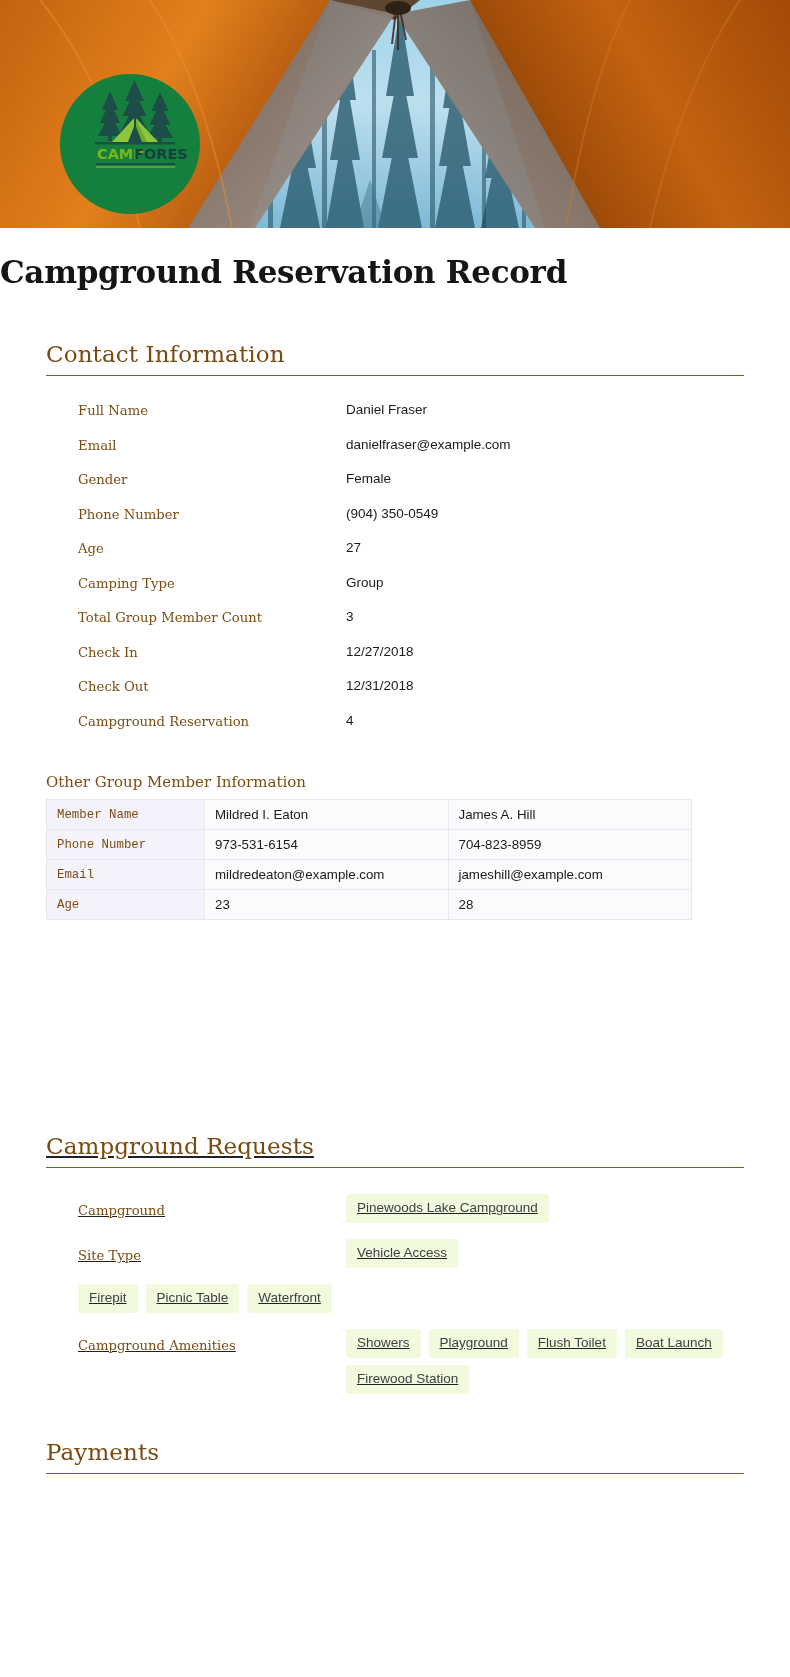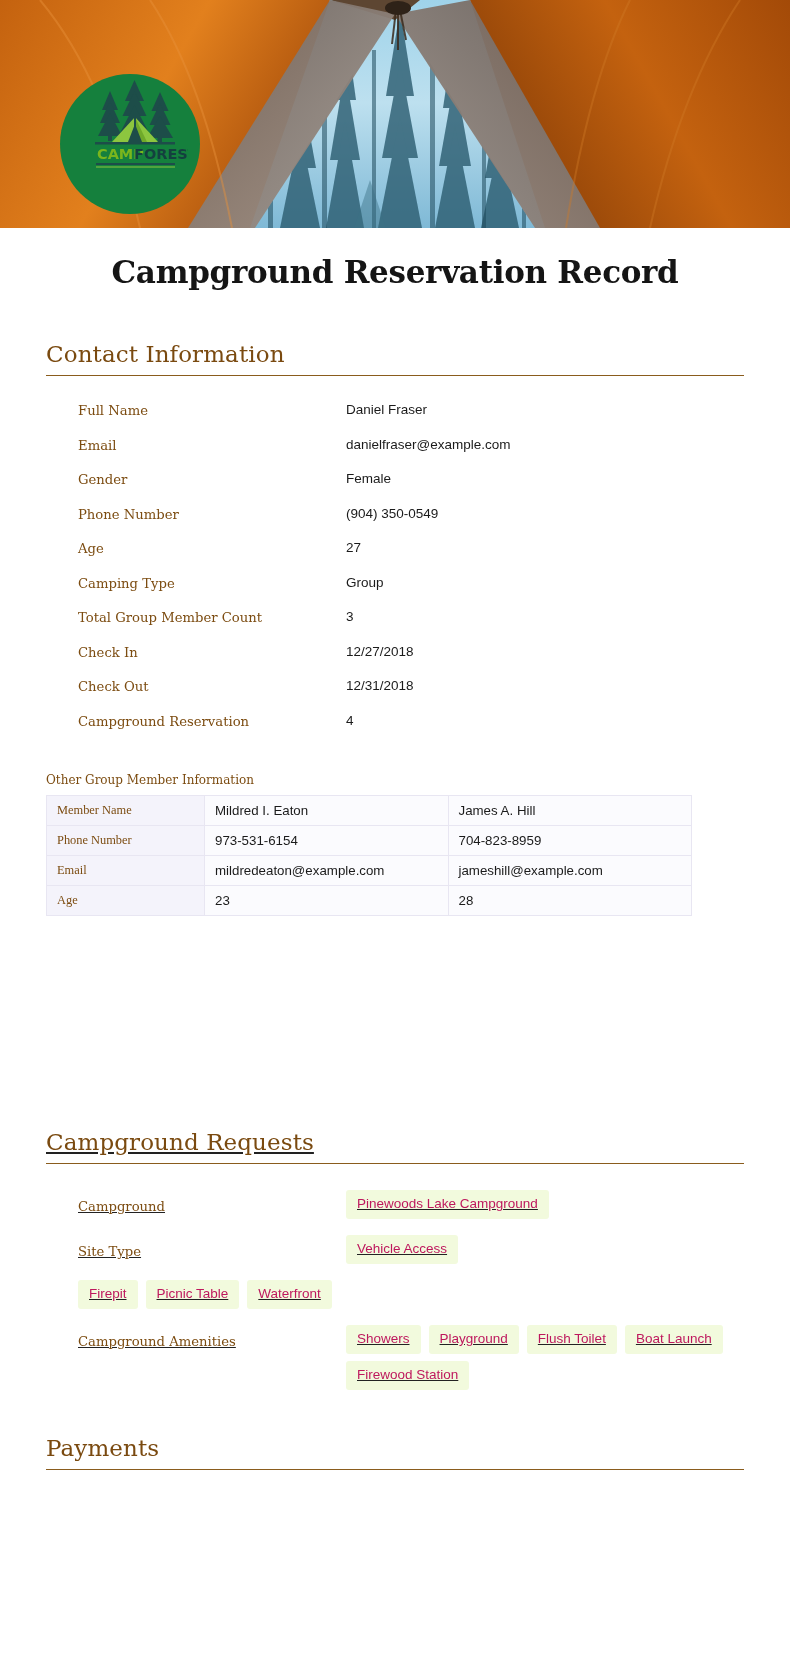--- a/index.html
+++ b/index.html
@@ -41,21 +41,20 @@
     z-index: 5;
   }
   .logo-inner { width: 116px; height: 100px; display:block; }
 
   
   .doc-title {
     font-family: "DejaVu Serif", "Liberation Serif", serif;
     font-weight: 700;
     font-size: 31px;
     letter-spacing: -0.3px;
-    text-align: center;
     color: #151515;
     margin: 0;
     padding-top: 26px;
     padding-bottom: 0;
   }
 
   
   .page {
     padding: 0 46px;
     box-sizing: border-box;
@@ -107,49 +106,49 @@
     flex-wrap: wrap;
     gap: 7px 8px;
     max-width: 420px;
   }
   .tag {
     background: #f2fadd;
     border-radius: 3px;
     padding: 7px 11px;
     font-family: "Liberation Sans", sans-serif;
     font-size: 13.5px;
-    color: #be185d;
+    color: #404040;
     line-height: 1.1;
     white-space: nowrap;
   }
 
   
   .subsection { padding-top: 26px; }
   .sub-label {
     font-family: "DejaVu Serif", "Liberation Serif", serif;
-    font-size: 12px;
+    font-size: 15px;
     color: #7c4c11;
     padding-bottom: 8px;
   }
   table.members {
     border-collapse: collapse;
     width: 646px;
     table-layout: fixed;
     border: 1px solid #e3e1ef;
   }
   table.members td {
     border: 1px solid #e8e6f2;
     padding: 7px 10px;
     vertical-align: middle;
     height: 15px;
   }
   table.members td.hdr {
     width: 137px;
     background: #f4f3fb;
-    font-family: Liberation Serif, serif;
+    font-family: Liberation Mono, monospace;
     font-size: 12.4px;
     color: #7c4c11;
   }
   table.members td.cell {
     background: #fbfbfe;
     font-family: "Liberation Sans", sans-serif;
     font-size: 13.3px;
     color: #1b1b1b;
   }
 

